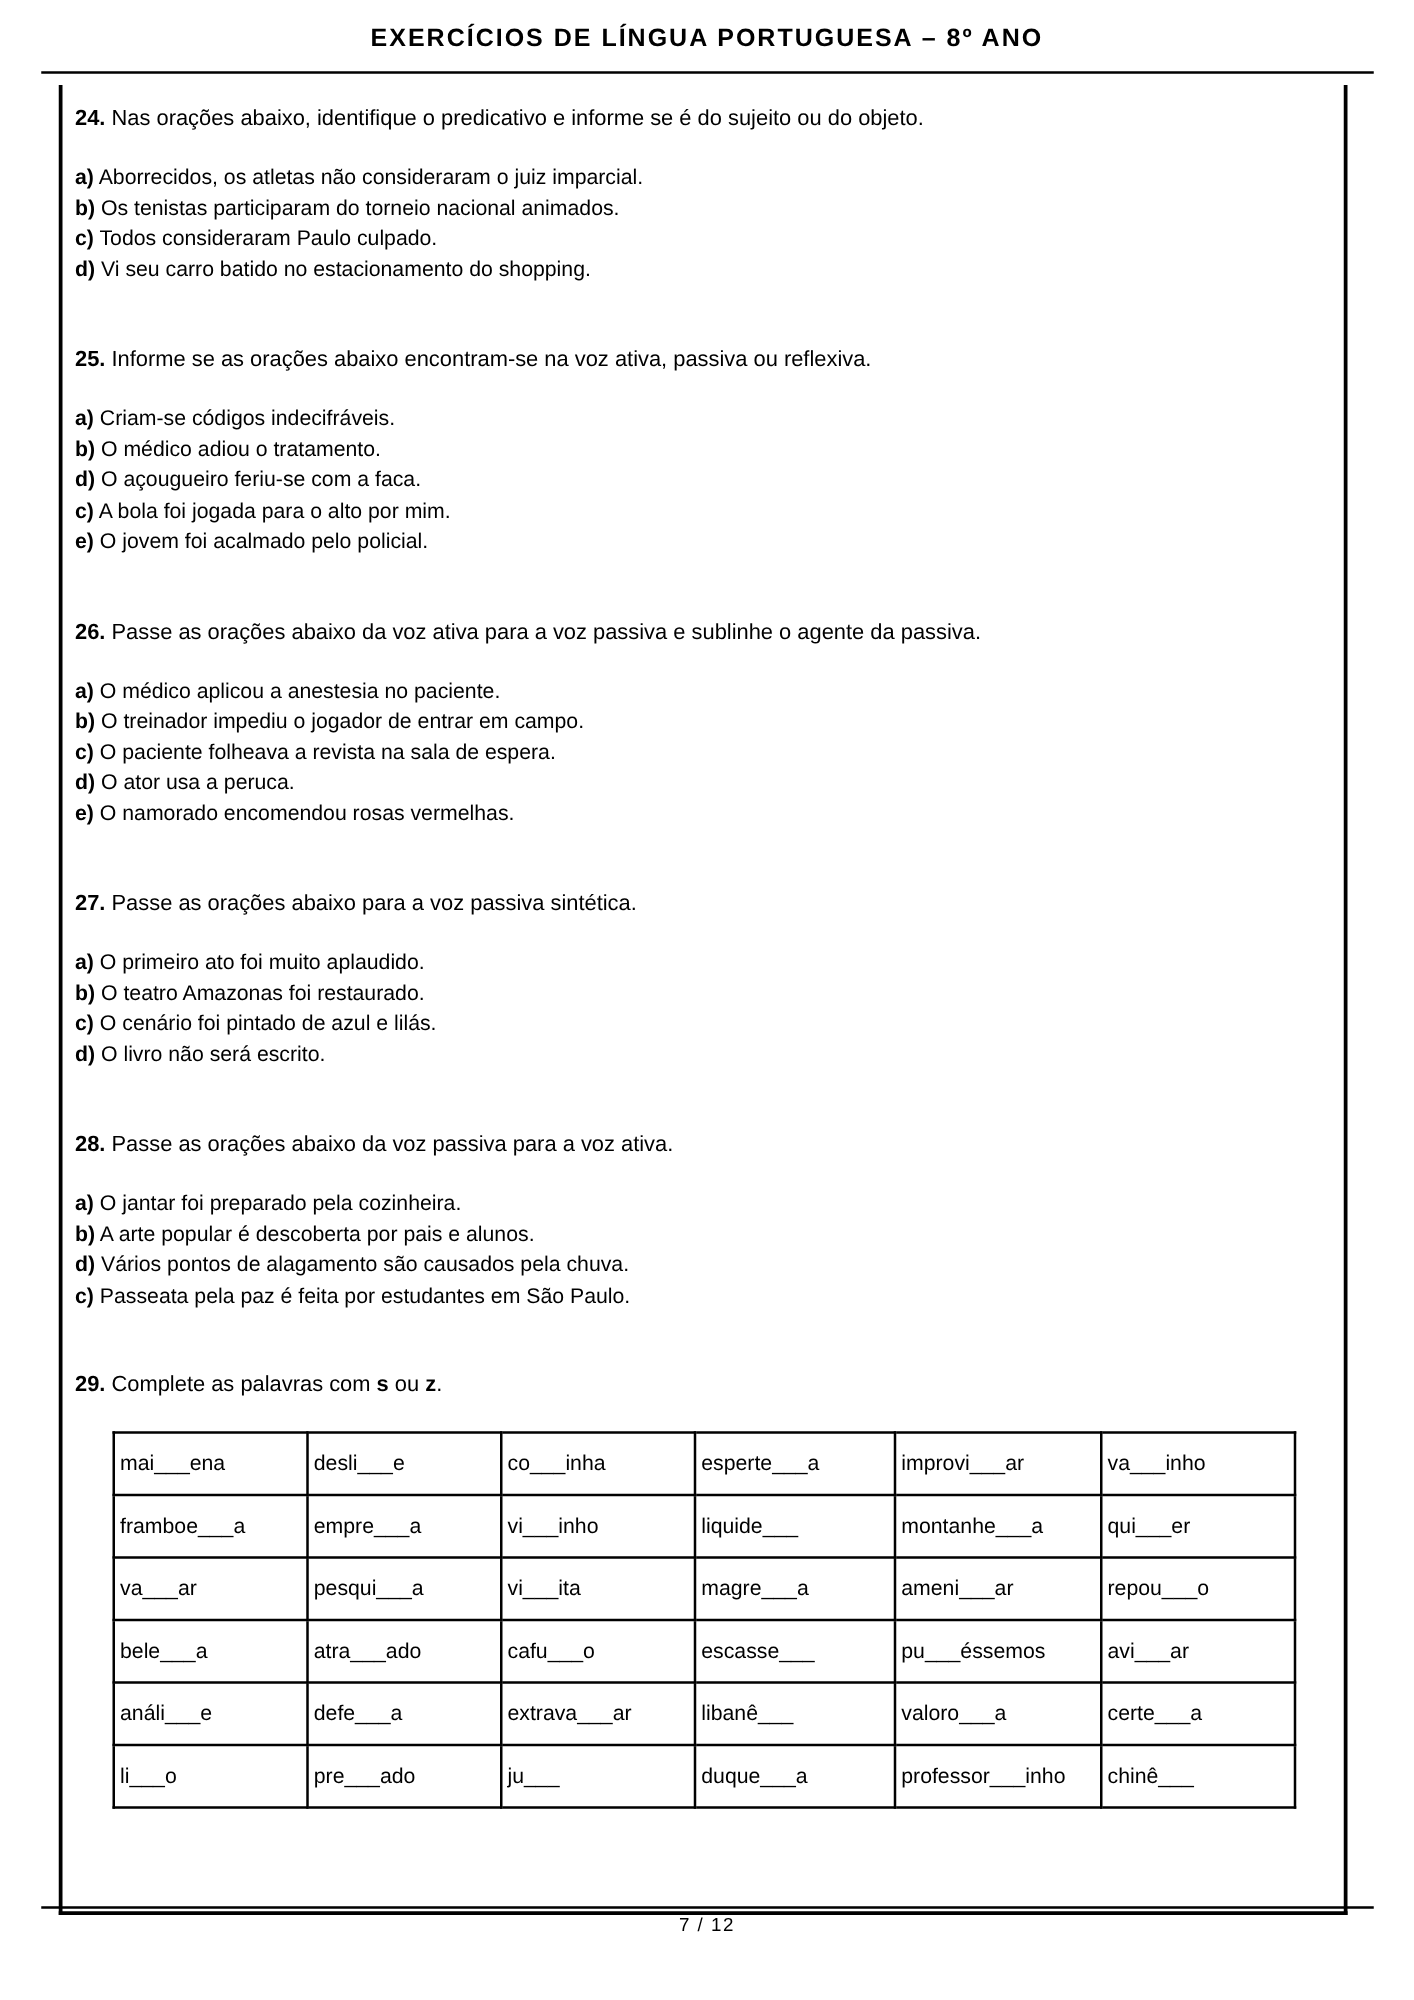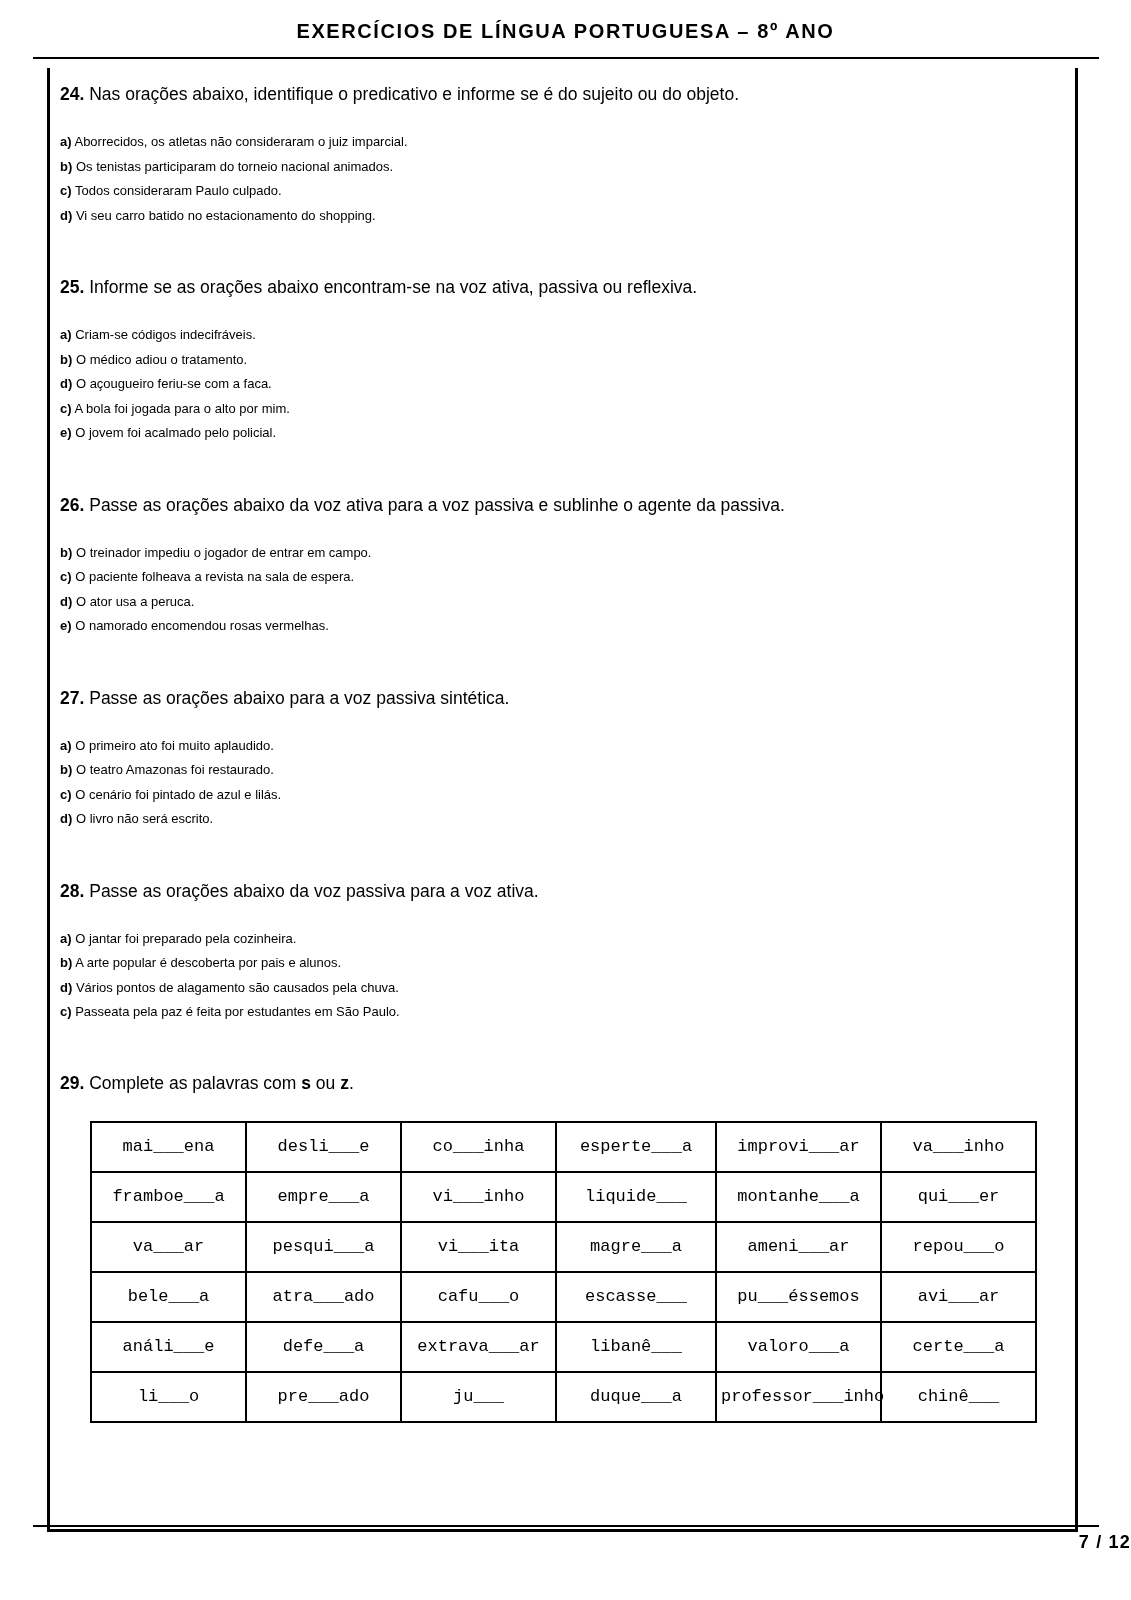--- a/index.html
+++ b/index.html
@@ -74,21 +74,21 @@
     line-height: 24px;
     white-space: nowrap;
   }
   .q-title .num {
     font-weight: bold;
   }
   .q-items {
     margin-top: 24px;
   }
   .q-item {
-    font-size: 13px;
+    font-size: 17px;
     line-height: 24.5px;
     white-space: nowrap;
   }
   .q-item .letter {
     font-weight: bold;
   }
   .gap-lg { height: 47px; }
   .gap-md { height: 46px; }
 
   
@@ -97,24 +97,24 @@
     padding-left: 30px;
   }
   table.fill-table {
     border-collapse: collapse;
     width: 945px;
     table-layout: fixed;
   }
   table.fill-table td {
     border: 2px solid #000;
     height: 48px;
-    text-align: center;
+    text-align: left;
     vertical-align: middle;
     font-size: 17px;
-    font-family: Liberation Mono, monospace;
+    font-family: Liberation Sans, sans-serif;
     white-space: nowrap;
     padding: 0 4px;
     margin-top: 41px;
   }
   table.fill-table col.c1 { width: 155px; }
   table.fill-table col.c2 { width: 155px; }
   table.fill-table col.c3 { width: 155px; }
   table.fill-table col.c4 { width: 160px; }
   table.fill-table col.c5 { width: 165px; }
   table.fill-table col.c6 { width: 155px; }
@@ -126,23 +126,23 @@
     top: 1525px;
     width: 1066px;
     height: 2px;
     background: #000;
   }
   .footer-text {
     position: absolute;
     left: 0;
     top: 1532px;
     width: 1131px;
-    text-align: right;
-    font-size: 18px;
-    font-weight: bold;
+    text-align: center;
+    font-size: 15px;
+    font-weight: normal;
     letter-spacing: 1.2px;
   }
 </style>
 </head>
 <body>
 
 <div class="page">
 
   <div class="doc-header">EXERCÍCIOS DE LÍNGUA PORTUGUESA – 8º ANO</div>
   <div class="header-rule"></div>
@@ -207,20 +207,24 @@
       </div>
 
       <div class="gap-lg"></div>
 
       <div class="question">
         <div class="q-title">
           <span class="num">26.</span>
           <span>Passe as orações abaixo da voz ativa para a voz passiva e sublinhe o agente da passiva.</span>
         </div>
         <div class="q-items">
+          <div class="q-item">
+            <span class="letter">a)</span>
+            <span>O médico aplicou a anestesia no paciente.</span>
+          </div>
           <div class="q-item">
             <span class="letter">b)</span>
             <span>O treinador impediu o jogador de entrar em campo.</span>
           </div>
           <div class="q-item">
             <span class="letter">c)</span>
             <span>O paciente folheava a revista na sala de espera.</span>
           </div>
           <div class="q-item">
             <span class="letter">d)</span>

